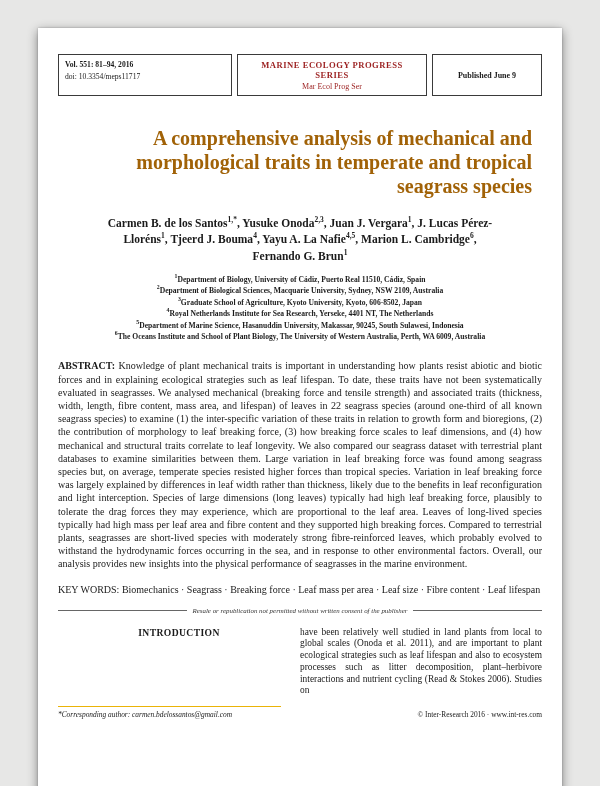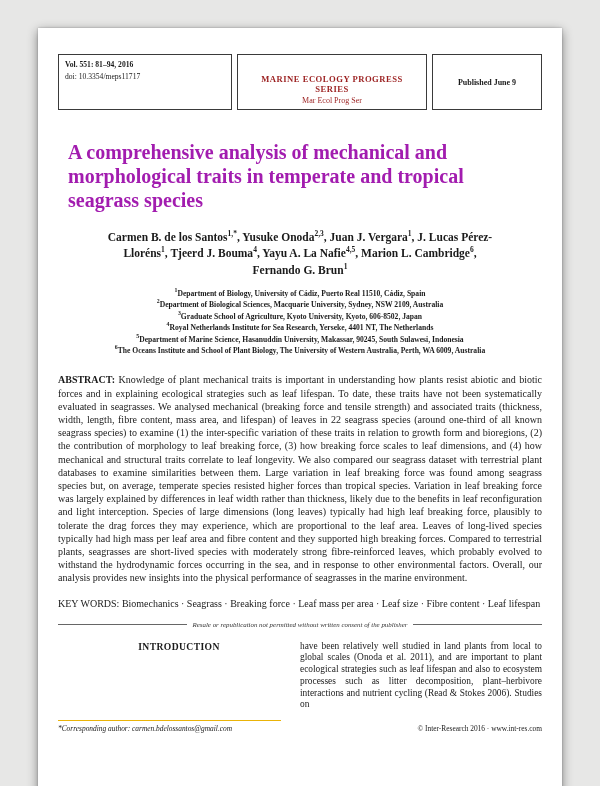--- a/index.html
+++ b/index.html
@@ -19,33 +19,33 @@
     box-shadow: 0 3px 10px rgba(0,0,0,0.45), 0 0 2px rgba(0,0,0,0.25);
     box-sizing: border-box;
     padding: 26px 20px 0 20px;
   }
 
   
   .masthead { display: flex; gap: 5px; align-items: stretch; }
   .mh-box { border: 1px solid #3a3a3a; box-sizing: border-box; padding: 4px 6px; }
   .mh-left { width: 174px; font-size: 7.6px; line-height: 1.6; }
   .mh-left .vol { font-weight: bold; }
-  .mh-center { flex: 1; text-align: center; padding-top: 19px; }
+  .mh-center { flex: 1; text-align: center; padding-top: 5px; }
   .mh-center .jname { font-weight: bold; font-size: 8.6px; letter-spacing: 0.5px; }
   .mh-center .jabbr { font-size: 8px; margin-top: 2px; }
   .mh-right { width: 110px; font-size: 8px; font-weight: bold; display: flex; align-items: center; justify-content: center; text-align: center; }
 
   
   .title {
     margin: 30px 10px 0 10px;
-    text-align: left;
+    text-align: right;
     font-weight: bold;
     font-size: 20px;
     line-height: 1.2;
-    color: #a21caf;
+    color: #a16207;
   }
   .authors {
     margin: 17px auto 0 auto;
     width: 385px;
     text-align: center;
     font-weight: bold;
     font-size: 11.5px;
     line-height: 1.42;
   }
   .authors sup { font-size: 7.5px; line-height: 0; }

